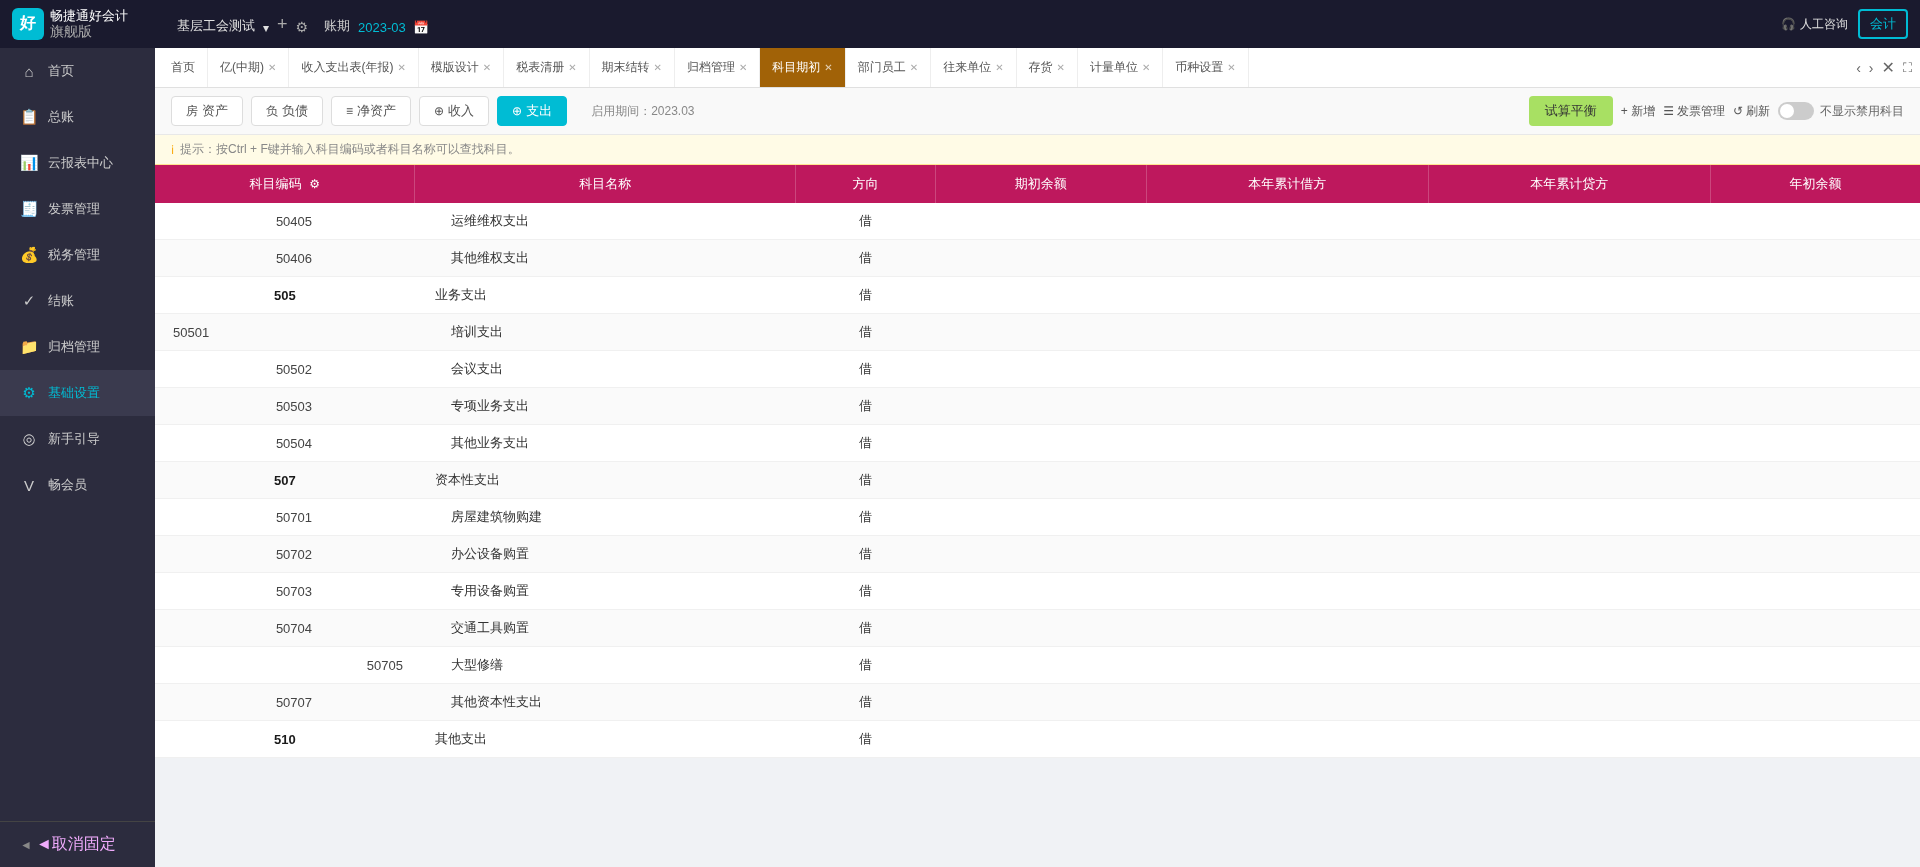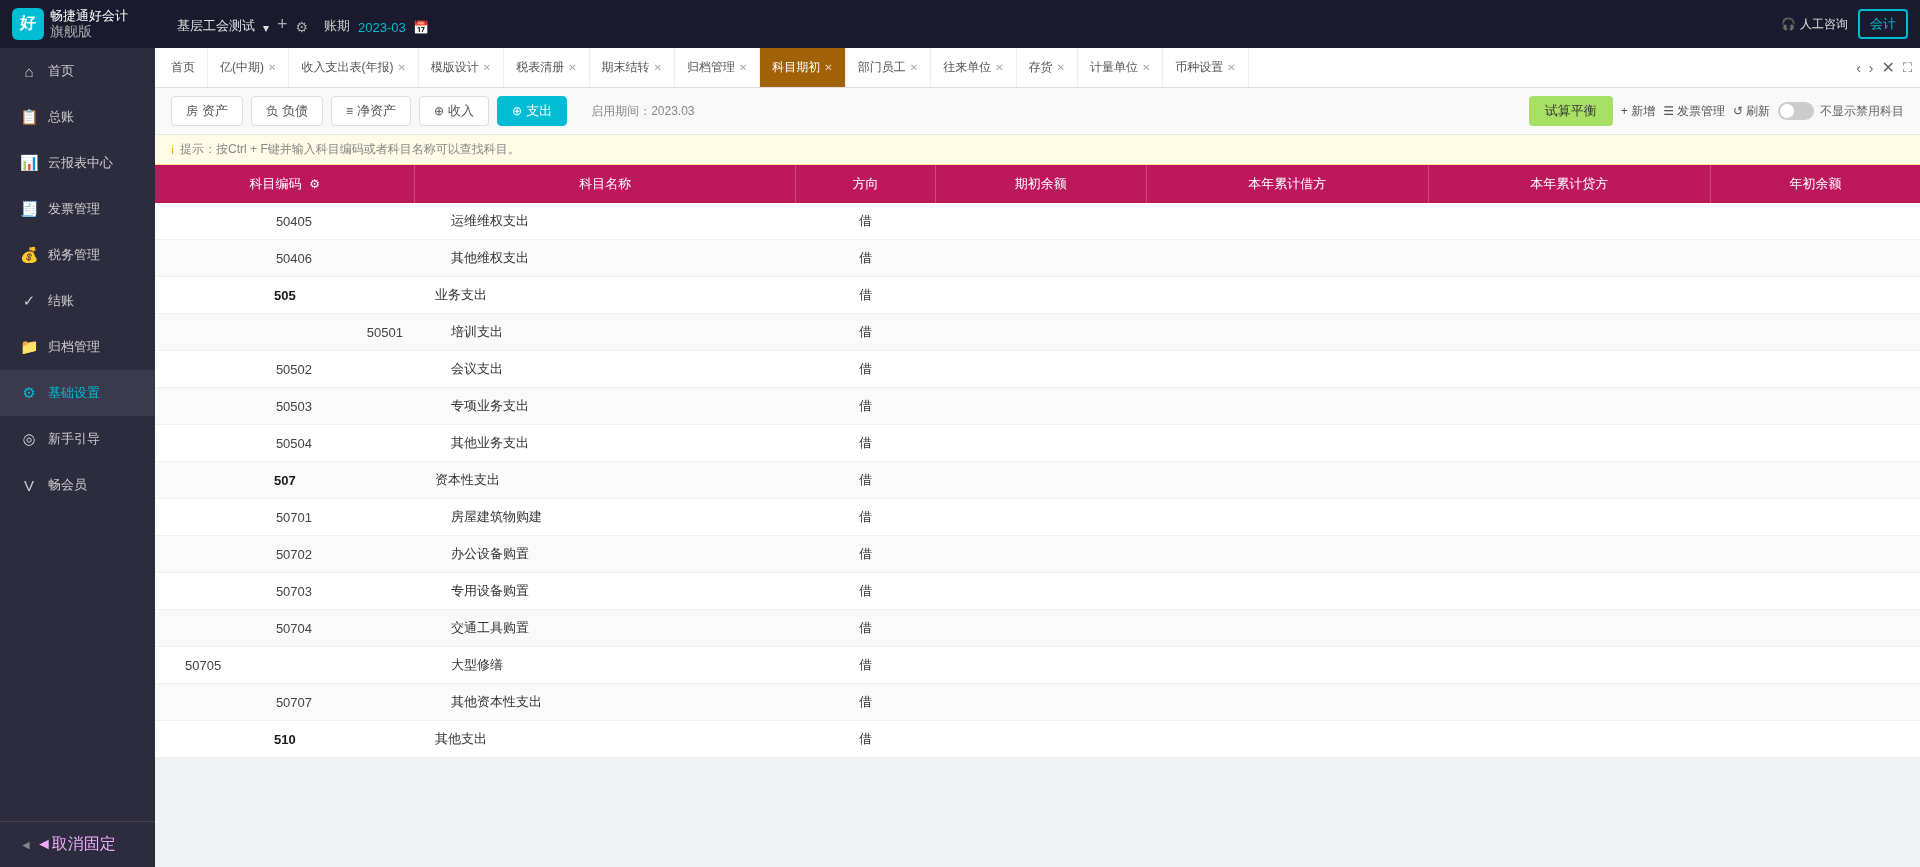--- a/index.html
+++ b/index.html
@@ -497,21 +497,21 @@
             <tr class="parent-row">
       <td style="text-align:center; font-weight:600;">505</td>
       <td style="text-align:left; padding-left:20px;">业务支出</td>
       <td>借</td>
       <td></td>
       <td></td>
       <td></td>
       <td></td>
     </tr>
             <tr class="child-row">
-      <td style="padding-left:18px; text-align:right;">50501</td>
+      <td style="padding-left:18px; text-align:left;">50501</td>
       <td style="text-align:left; padding-left:36px;">培训支出</td>
       <td>借</td>
       <td></td>
       <td></td>
       <td></td>
       <td></td>
     </tr>
             <tr class="child-row">
       <td style="padding-left:30px; text-align:center;">50502</td>
       <td style="text-align:left; padding-left:36px;">会议支出</td>
@@ -578,21 +578,21 @@
             <tr class="child-row">
       <td style="padding-left:30px; text-align:center;">50704</td>
       <td style="text-align:left; padding-left:36px;">交通工具购置</td>
       <td>借</td>
       <td></td>
       <td></td>
       <td></td>
       <td></td>
     </tr>
             <tr class="child-row">
-      <td style="padding-left:30px; text-align:left;margin-left:44px;">50705</td>
+      <td style="padding-left:30px; text-align:right;margin-left:44px;">50705</td>
       <td style="text-align:left; padding-left:36px;">大型修缮</td>
       <td>借</td>
       <td></td>
       <td></td>
       <td></td>
       <td></td>
     </tr>
             <tr class="child-row">
       <td style="padding-left:30px; text-align:center;">50707</td>
       <td style="text-align:left; padding-left:36px;">其他资本性支出</td>

